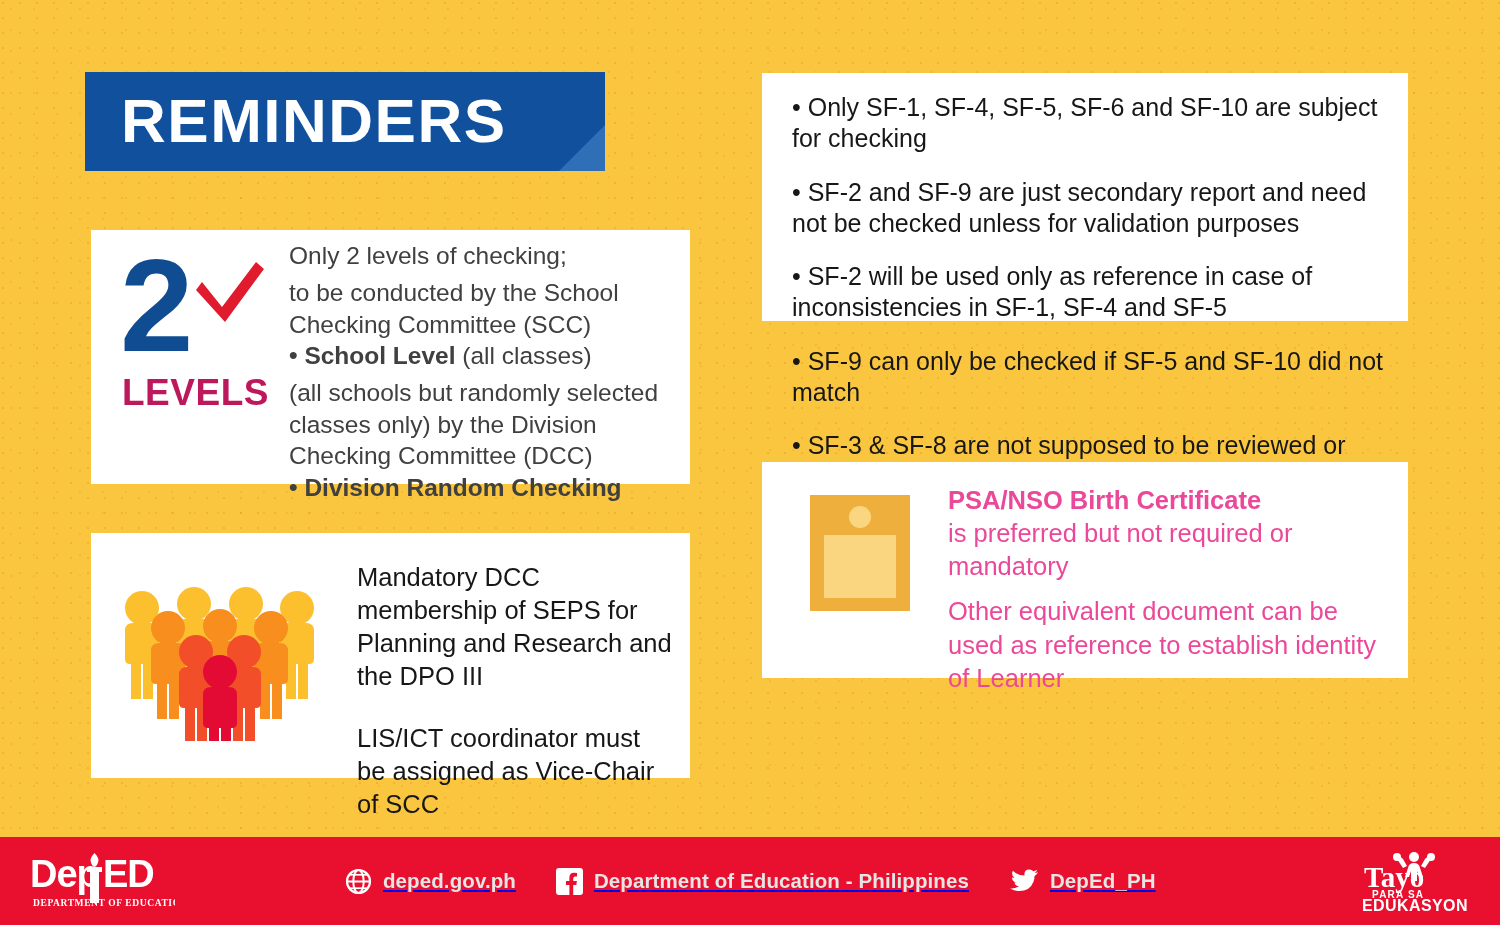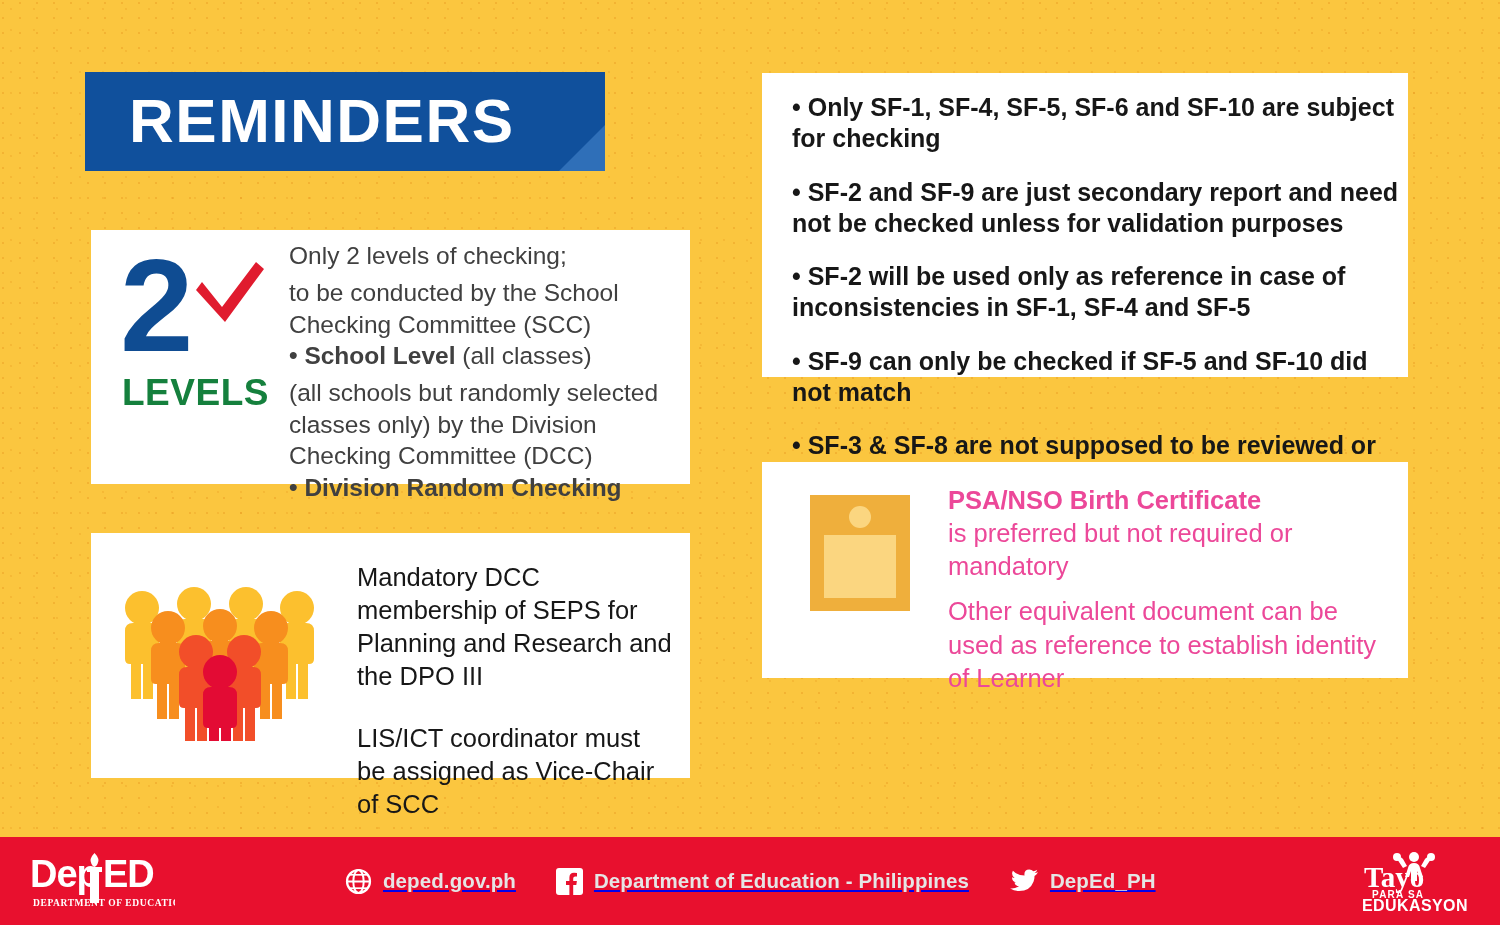--- a/index.html
+++ b/index.html
@@ -21,21 +21,21 @@
   }
 
   .stage{ position:absolute; inset:0; }
 
   
   .ribbon{
     position:absolute; left:85px; top:72px; width:520px; height:99px;
     background:#10509C;
   }
   .ribbon-title{
-    position:absolute; left:44px; top:50%; transform:translateY(-52%);
+    position:absolute; left:36px; top:50%; transform:translateY(-52%);
     color:#fff; font-size:62px; font-weight:bold; letter-spacing:1.5px;
     font-family:"Liberation Sans", sans-serif;
   }
   .ribbon-fold-inner{
     position:absolute; left:559px; top:125px;
     width:46px; height:46px;
     background:#2F6FB8;
     clip-path: polygon(100% 0, 100% 100%, 0 100%);
   }
 
@@ -50,42 +50,42 @@
   .levels-num{
     position:absolute; left:0; top:-6px;
     font-size:132px; line-height:1; font-weight:bold; color:#0F4C92;
     letter-spacing:-4px;
   }
   .levels-check{
     position:absolute; left:72px; top:14px; width:74px; height:72px;
   }
   .levels-word{
     position:absolute; left:2px; top:126px;
-    font-size:37px; font-weight:bold; color:#15803d; letter-spacing:.5px;
+    font-size:37px; font-weight:bold; color:#be185d; letter-spacing:.5px;
   }
   .levels-text{
     position:absolute; left:198px; top:10px; right:10px;
     font-size:24.5px; line-height:1.28; color:#404040;
   }
   .levels-text p{ margin:0; }
   .levels-text .gap{ height:6px; }
   .levels-text b{ font-weight:bold; }
 
   
   .card-people{ left:91px; top:533px; width:599px; height:245px; }
   .people-icon{ position:absolute; left:28px; top:48px; width:220px; height:160px; }
   .people-text{
     position:absolute; left:262px; top:24px; right:14px;
     font-size:25.5px; line-height:1.30; color:#171717;
   }
   .people-text p{ margin:4px; }
   .people-text .gap{ height:20px; }
 
   
-  .card-sf{ left:762px; top:73px; width:646px; height:304px;font-weight:bold; }
+  .card-sf{ left:762px; top:73px; width:646px; height:248px; }
   .sf-list{
     position:absolute; left:30px; top:19px; right:0px;
     font-size:25px; line-height:1.25; color:#171717;
   }
   .sf-item{ margin:0 0 22px 0; }
   .sf-item:last-child{ margin-bottom:0; }
 
   
   .card-psa{ left:762px; top:462px; width:646px; height:216px; }
   .psa-icon{ position:absolute; left:48px; top:33px; width:100px; height:116px; }

